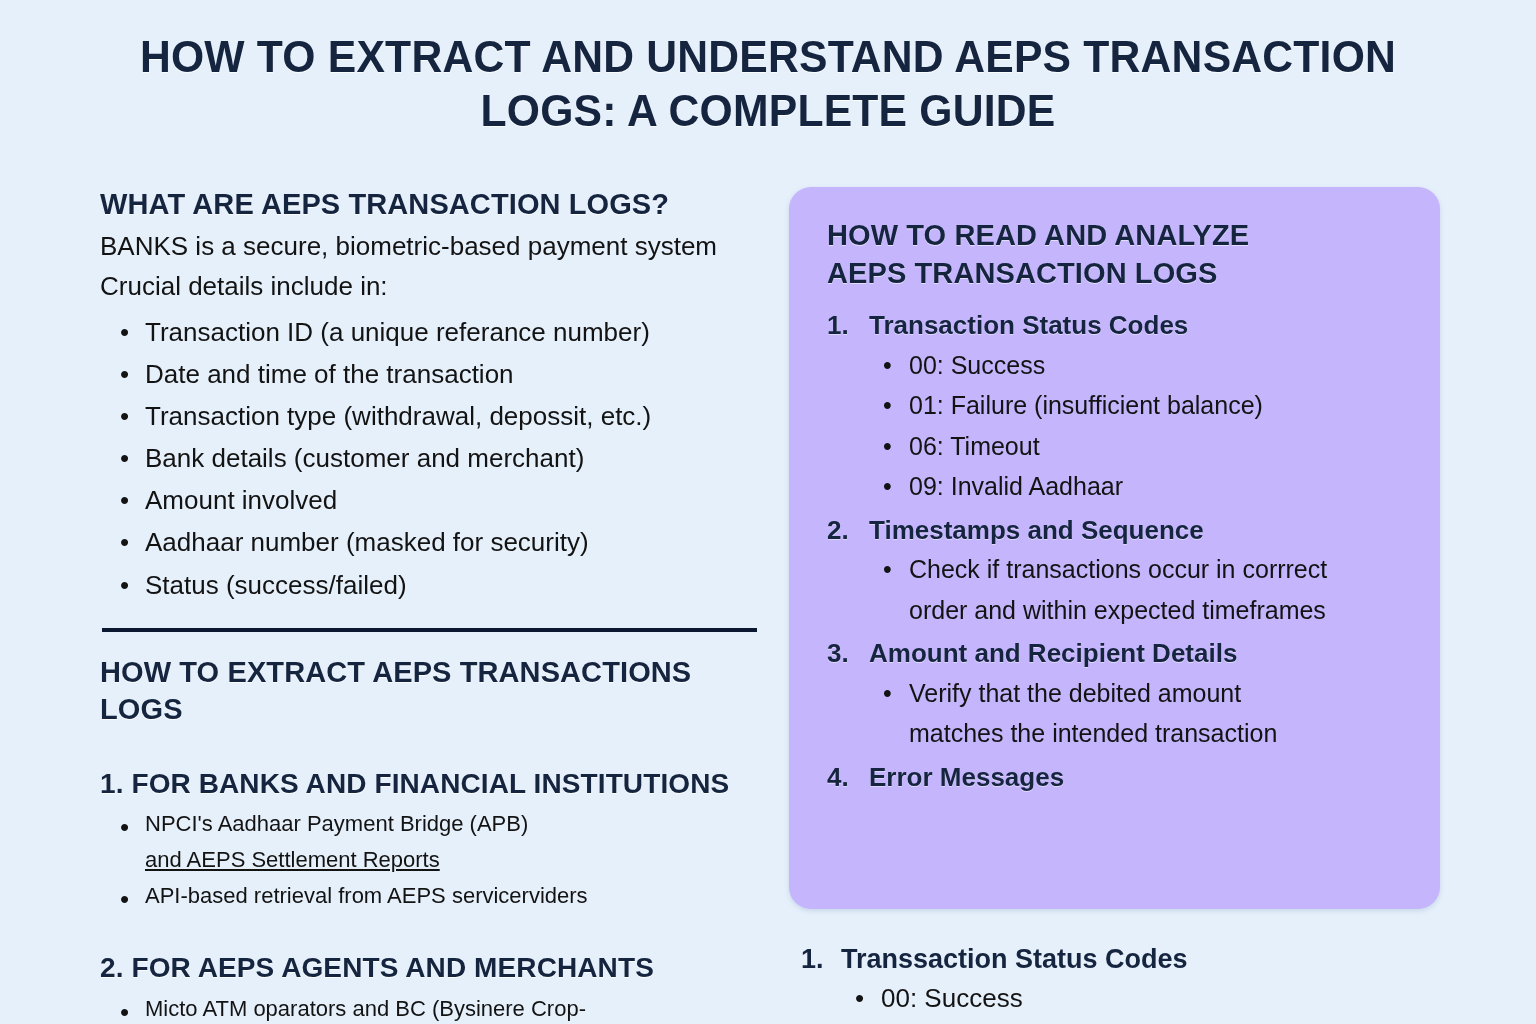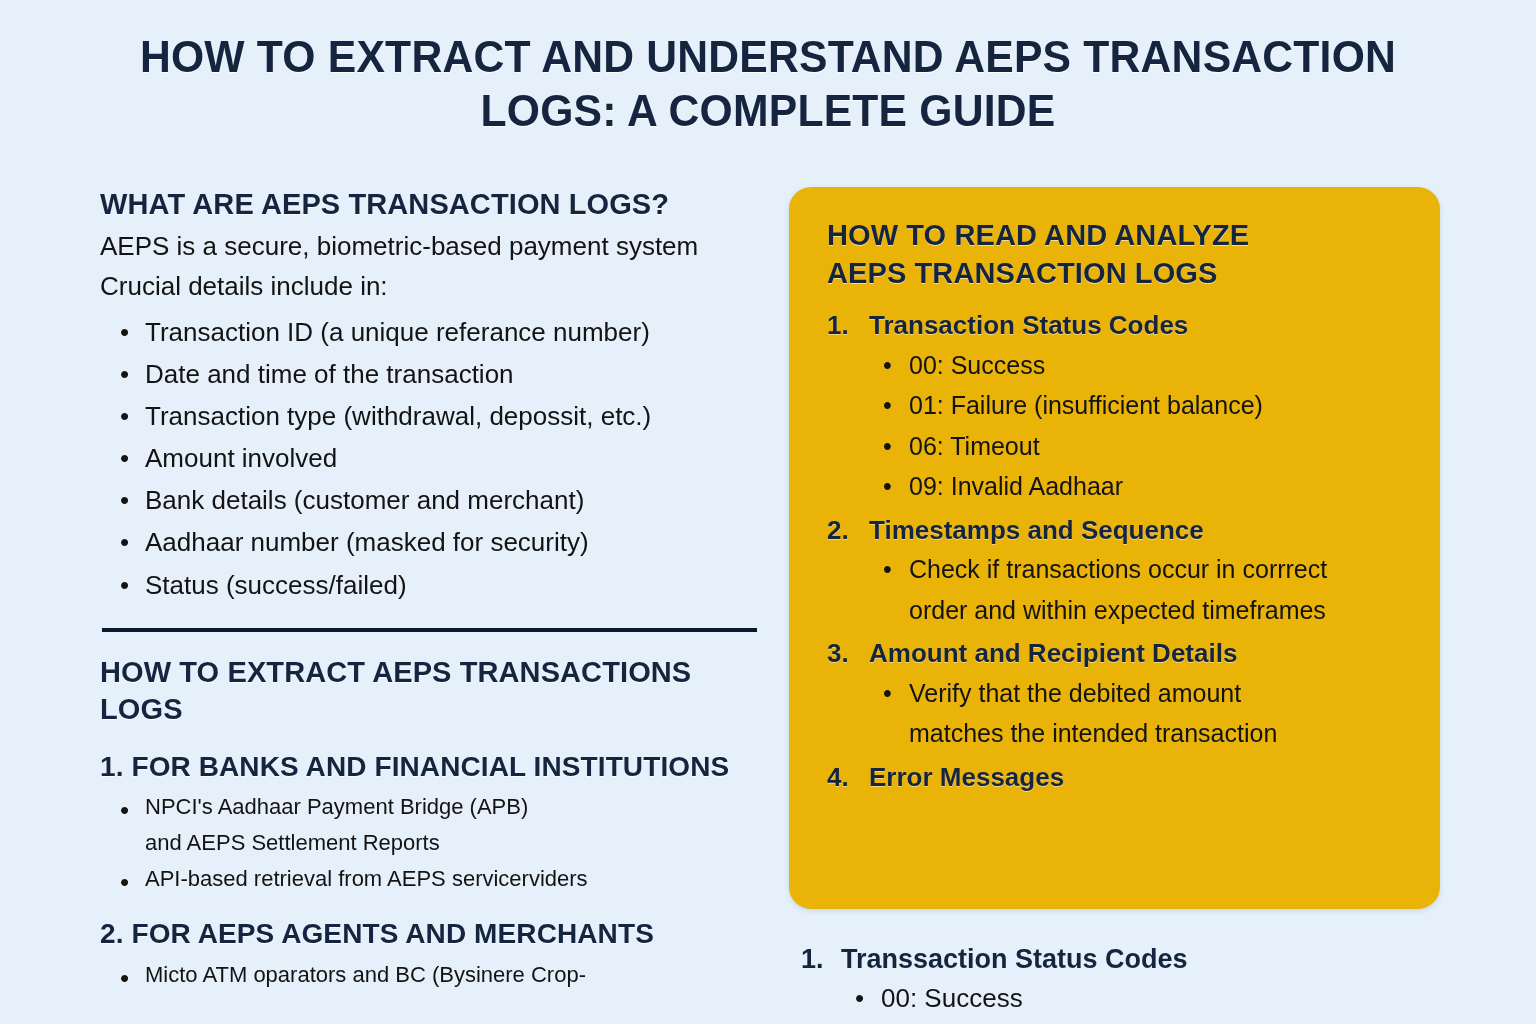--- a/index.html
+++ b/index.html
@@ -83,21 +83,21 @@
     letter-spacing:0.1px;
     text-shadow:0 1px 0 rgba(255,255,255,0.8);
   }
   .numhead {
     color:#16253f;
     font-weight:bold;
     font-size:28px;
     line-height:1.3;
     letter-spacing:0.1px;
     text-shadow:0 1px 0 rgba(255,255,255,0.8);
-    margin-top:20px;
+    margin-top:37px;
     margin-bottom:4px;
   }
   ul.sub-bullets {
     list-style:none;
     margin:2px 0 0 0;
   }
   ul.sub-bullets > li {
     position:relative;
     color:#131313;
     font-size:22px;
@@ -105,28 +105,29 @@
     padding-left:45px;
   }
   ul.sub-bullets > li::before {
     content:"\2022";
     position:absolute;
     left:20px; top:0;
     font-size:26px;
   }
   ul.sub-bullets > li .wrap2 {
     display:block;
+    text-decoration:underline;
   }
 
   
   .panel {
     position:absolute;
     left:789px; top:187px;
     width:651px; height:722px;
-    background:#eab308;
+    background:#c4b5fd;
     border-radius:22px;
     box-shadow:0 2px 5px rgba(120,150,190,0.28);
     overflow:hidden;
   }
   .panel-inner {
     padding:30px 22px 0 38px;
   }
   .panel-title {
     color:#16253f;
     font-weight:bold;
@@ -239,29 +240,29 @@
 <body>
 
 <div class="page">
 
   <div class="title">HOW TO EXTRACT AND UNDERSTAND AEPS TRANSACTION LOGS: A COMPLETE GUIDE</div>
 
   <div class="left-col">
 
     <div class="h2">WHAT ARE AEPS TRANSACTION LOGS?</div>
 
-    <div class="body-text">AEPS is a secure, biometric-based payment system</div>
+    <div class="body-text">BANKS is a secure, biometric-based payment system</div>
     <div class="body-text">Crucial details include in:</div>
 
     <ul class="bullets">
       <li>Transaction ID (a unique referance number)</li>
       <li>Date and time of the transaction</li>
       <li>Transaction type (withdrawal, depossit, etc.)</li>
+      <li>Bank details (customer and merchant)</li>
       <li>Amount involved</li>
-      <li>Bank details (customer and merchant)</li>
       <li>Aadhaar number (masked for security)</li>
       <li>Status (success/failed)</li>
     </ul>
 
     <div class="divider"></div>
 
     <div class="h2b">HOW TO EXTRACT AEPS TRANSACTIONS LOGS</div>
 
     <div class="numhead">1. FOR BANKS AND FINANCIAL INSTITUTIONS</div>
 

